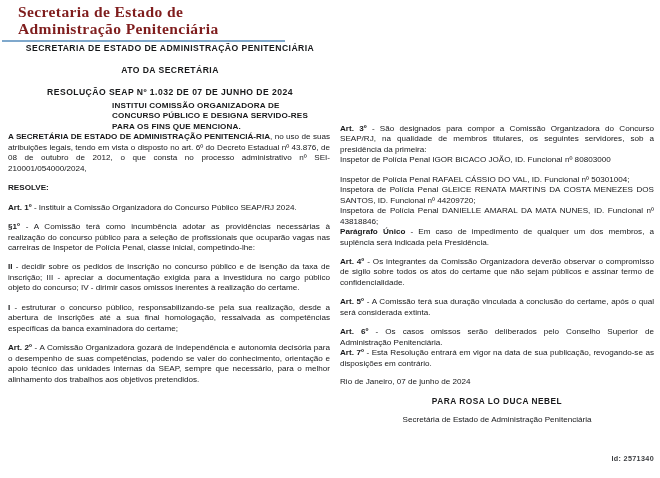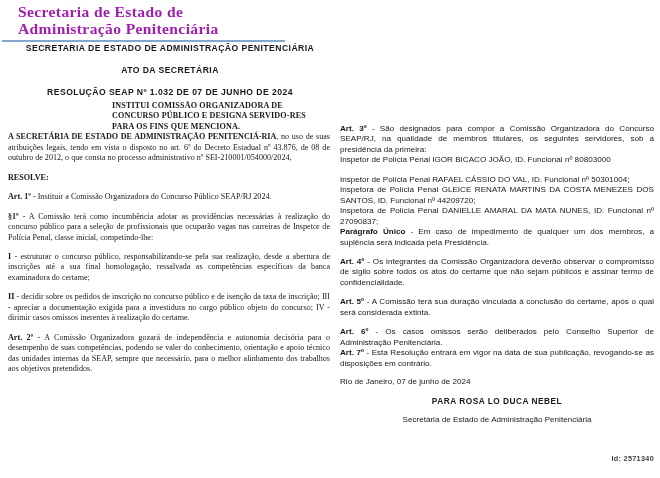--- a/index.html
+++ b/index.html
@@ -24,21 +24,21 @@
   }
 
   
   .masthead {
     position: absolute;
     left: 0; top: 0;
     width: 290px;
   }
   .masthead-title {
     font-family: "Liberation Serif", serif;
-    color: #a21caf;
+    color: #7f1d1d;
     font-size: 15.5px;
     font-weight: 700;
     letter-spacing: 0.4px;
     line-height: 16.5px;
     padding: 4px 0 0 18px;
     white-space: pre-line;
   }
   .masthead-rule {
     margin-top: 3px;
     margin-left: 2px;
@@ -70,21 +70,20 @@
     top: 0;
     font-size: 8.1px;
     line-height: 10.45px;
     text-align: justify;
     text-justify: inter-word;
   }
   .col-left {
     left: 8px;
     top: 101px;
     width: 322px;
-    font-family: Liberation Serif, serif;
   }
   .col-right {
     left: 340px;
     top: 101px;
     width: 314px;
   }
 
   p.blk {
     margin: 0;
     text-align: justify;
@@ -141,38 +140,38 @@
     <p class="ementa ementa-last">INSTITUI COMISSÃO ORGANIZADORA DE CONCURSO PÚBLICO E DESIGNA SERVIDO-RES PARA OS FINS QUE MENCIONA.</p>
 
     <p class="blk"><b>A SECRETÁRIA DE ESTADO DE ADMINISTRAÇÃO PENITENCIÁ-RIA</b><span>, no uso de suas atribuições legais, tendo em vista o disposto no art. 6º do Decreto Estadual nº 43.876, de 08 de outubro de 2012, o que consta no processo administrativo nº SEI-210001/054000/2024,</span></p>
 
     <p class="blk spaced b">RESOLVE:</p>
 
     <p class="blk spaced"><b>Art. 1º</b><span> - Instituir a Comissão Organizadora do Concurso Público SEAP/RJ 2024.</span></p>
 
     <p class="blk spaced"><b>§1º</b><span> - A Comissão terá como incumbência adotar as providências necessárias à realização do concurso público para a seleção de profissionais que ocuparão vagas nas carreiras de Inspetor de Polícia Penal, classe inicial, competindo-lhe:</span></p>
 
+    <p class="blk spaced"><b>II</b><span> - decidir sobre os pedidos de inscrição no concurso público e de isenção da taxa de inscrição; III - apreciar a documentação exigida para a investidura no cargo público objeto do concurso; IV - dirimir casos omissos inerentes à realização do certame.</span></p>
+
     <p class="blk spaced"><b>I</b><span> - estruturar o concurso público, responsabilizando-se pela sua realização, desde a abertura de inscrições até a sua final homologação, ressalvada as competências específicas da banca examinadora do certame;</span></p>
-
-    <p class="blk spaced"><b>II</b><span> - decidir sobre os pedidos de inscrição no concurso público e de isenção da taxa de inscrição; III - apreciar a documentação exigida para a investidura no cargo público objeto do concurso; IV - dirimir casos omissos inerentes à realização do certame.</span></p>
 
     <p class="blk spaced"><b>Art. 2º</b><span> - A Comissão Organizadora gozará de independência e autonomia decisória para o desempenho de suas competências, podendo se valer do conhecimento, orientação e apoio técnico das unidades internas da SEAP, sempre que necessário, para o melhor alinhamento dos trabalhos aos objetivos pretendidos.</span></p>
   </div>
 
   <div class="col col-right">
 
     <p class="blk spaced" style="margin-top:23px !important;"><b>Art. 3º</b><span> - São designados para compor a Comissão Organizadora do Concurso SEAP/RJ, na qualidade de membros titulares, os seguintes servidores, sob a presidência da primeira:</span></p>
 
     <p class="blk">Inspetor de Polícia Penal IGOR BICACO JOÃO, ID. Funcional nº 80803000</p>
 
     <p class="blk spaced">Inspetor de Polícia Penal RAFAEL CÁSSIO DO VAL, ID. Funcional nº 50301004;</p>
 
     <p class="blk">Inspetora de Polícia Penal GLEICE RENATA MARTINS DA COSTA MENEZES DOS SANTOS, ID. Funcional nº 44209720;</p>
 
-    <p class="blk">Inspetora de Polícia Penal DANIELLE AMARAL DA MATA NUNES, ID. Funcional nº 27090837;</p>
+    <p class="blk">Inspetora de Polícia Penal DANIELLE AMARAL DA MATA NUNES, ID. Funcional nº 43818846;</p>
 
 
     <p class="blk"><b>Parágrafo Único</b><span> - Em caso de impedimento de qualquer um dos membros, a suplência será indicada pela Presidência.</span></p>
 
     <p class="blk spaced"><b>Art. 4º</b><span> - Os integrantes da Comissão Organizadora deverão observar o compromisso de sigilo sobre todos os atos do certame que não sejam públicos e assinar termo de confidencialidade.</span></p>
 
     <p class="blk spaced"><b>Art. 5º</b><span> - A Comissão terá sua duração vinculada à conclusão do certame, após o qual será considerada extinta.</span></p>
 
     <p class="blk spaced"><b>Art. 6º</b><span> - Os casos omissos serão deliberados pelo Conselho Superior de Administração Penitenciária.</span></p>
 

